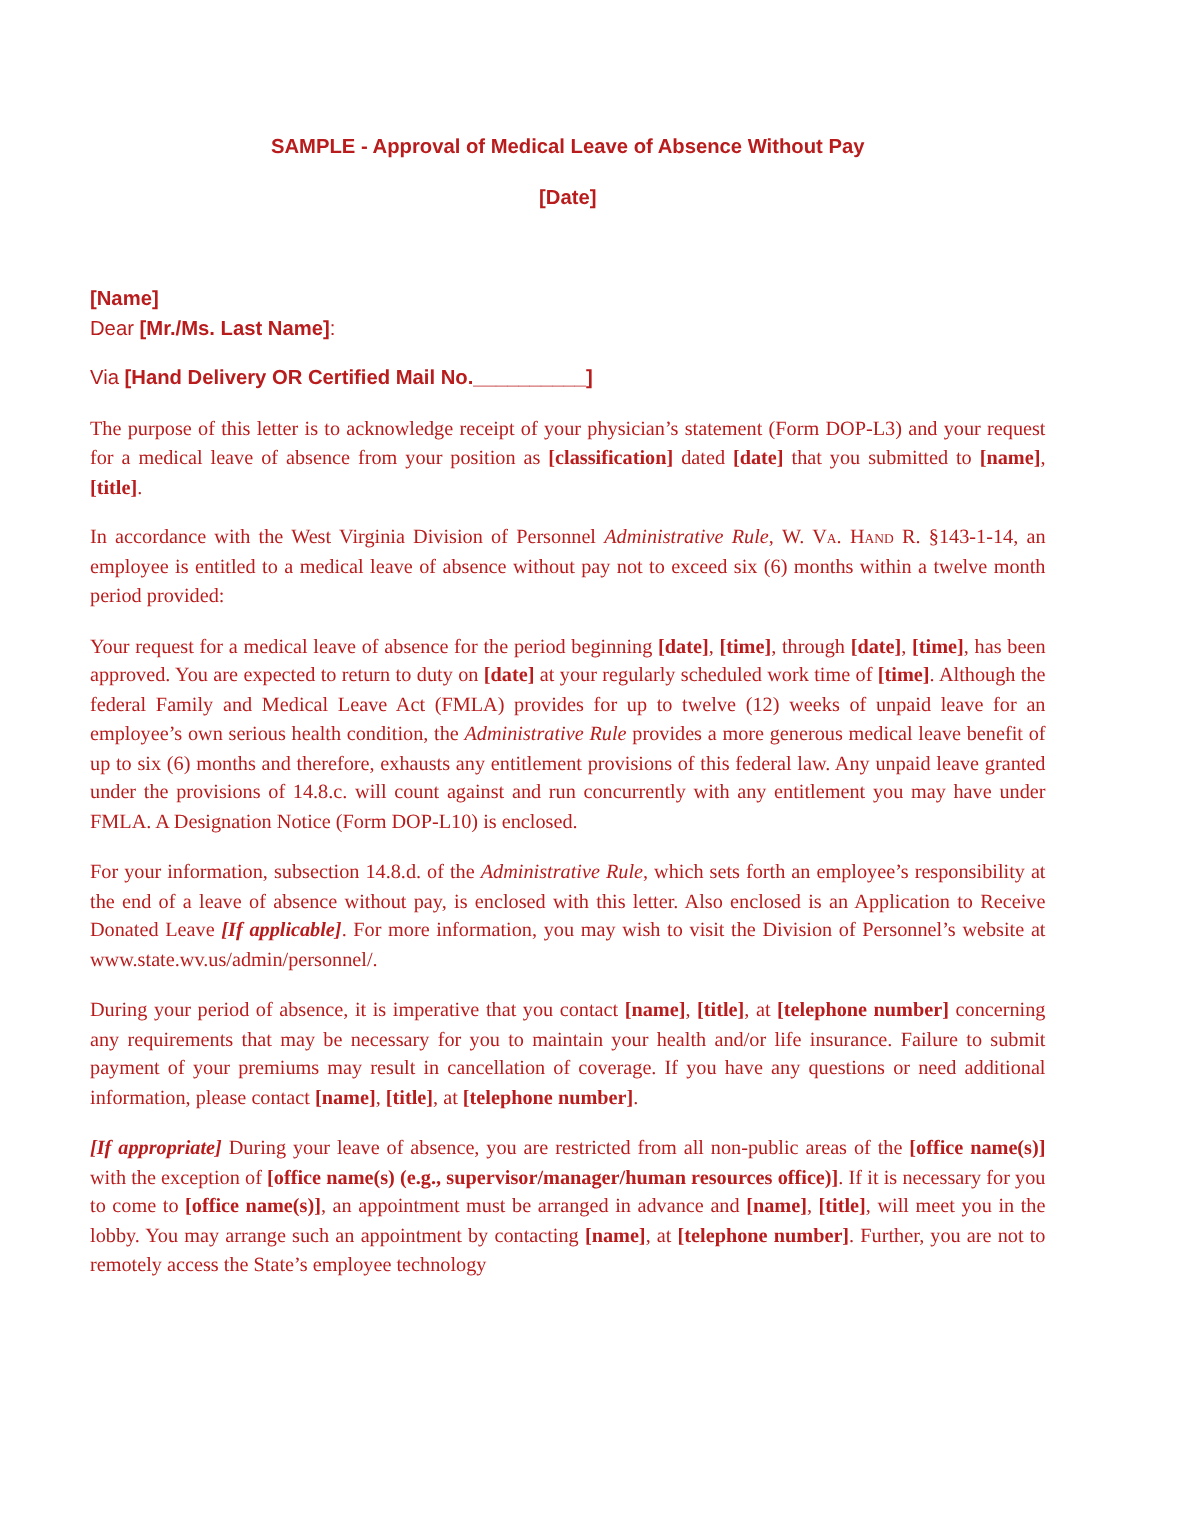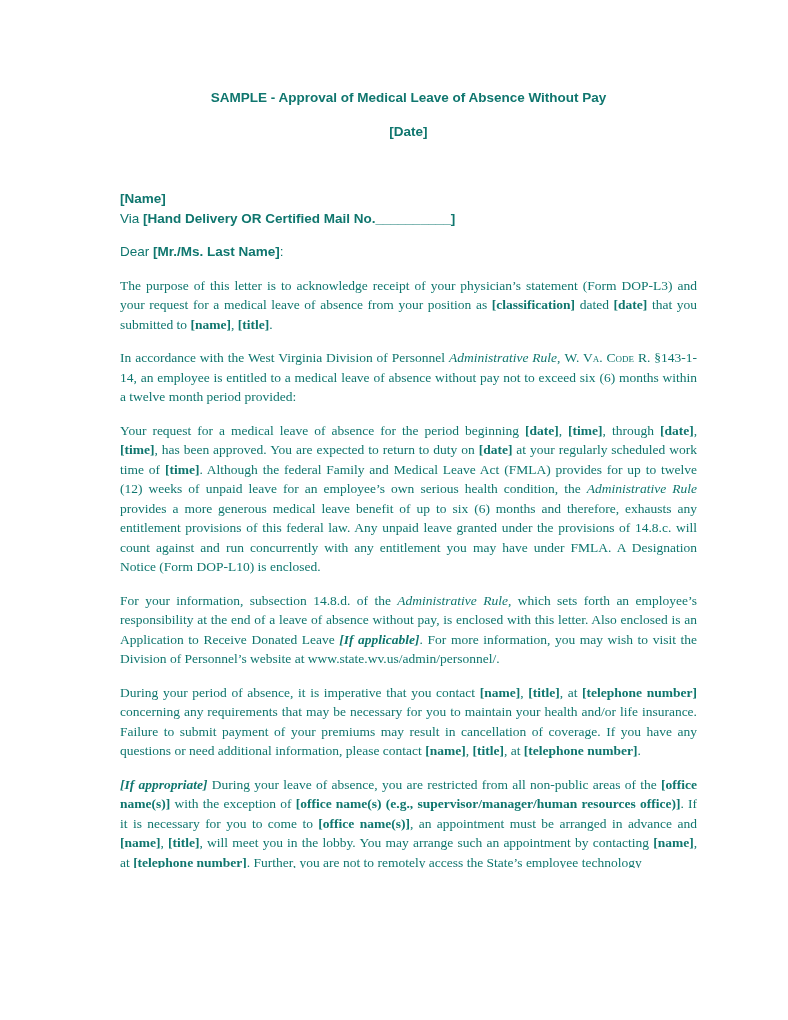--- a/index.html
+++ b/index.html
@@ -1,25 +1,25 @@
 <!DOCTYPE html>
 <html><head>
 <meta charset="utf-8">
 <style>
   * { margin: 0; padding: 0; box-sizing: border-box; }
   html, body { background: #ffffff; }
   .page {
     width: 788px;
     height: 868px;
     background: #ffffff;
-    padding: 88px 91px 40px 120px;
+    padding: 88px 91px 40px 60px;
     font-family: "Liberation Sans", sans-serif;
     font-size: 13.5px;
     line-height: 19.5px;
-    color: #0f766e;
+    color: #b91c1c;
     overflow: hidden;
   }
   p { margin: 0 0 14px 0; }
   .center { text-align: center; }
   .just { text-align: justify; font-family: Liberation Serif, serif; }
   .b, .b span { font-weight: 700; }
   span.b { font-weight: 700; }
   span.i { font-style: italic; }
   span.sc { font-variant: small-caps; }
   .after-date { margin-bottom: 48px; }
@@ -28,27 +28,27 @@
 </style>
 </head>
 <body>
 
 <div class="page">
   <p class="center"><span class="b">SAMPLE - Approval of Medical Leave of Absence Without Pay</span></p>
   <p class="center after-date"><span class="b">[Date]</span></p>
 
   <p class="no-gap"><span class="b">[Name]</span></p>
 
+  <p><span>Dear </span><span class="b">[Mr./Ms. Last Name]</span><span>:</span></p>
+
   <p><span>Via </span><span class="b">[Hand Delivery OR Certified Mail No.__________]</span></p>
-
-  <p><span>Dear </span><span class="b">[Mr./Ms. Last Name]</span><span>:</span></p>
 
   <p class="just"><span>The purpose of this letter is to acknowledge receipt of your physician’s statement (Form DOP-L3) and your request for a medical leave of absence from your position as </span><span class="b">[classification]</span><span> dated </span><span class="b">[date]</span><span> that you submitted to </span><span class="b">[name]</span><span>, </span><span class="b">[title]</span><span>.</span></p>
 
-  <p class="just"><span>In accordance with the West Virginia Division of Personnel </span><span class="i">Administrative Rule</span><span>, </span><span class="sc">W. Va. Code R.</span><span> §143-1-14, an employee is entitled to a medical leave of absence without pay not to exceed six (6) months within a twelve month period provided:</span></p>
+  <p class="just"><span>In accordance with the West Virginia Division of Personnel </span><span class="i">Administrative Rule</span><span>, </span><span class="sc">W. Va. Hand R.</span><span> §143-1-14, an employee is entitled to a medical leave of absence without pay not to exceed six (6) months within a twelve month period provided:</span></p>
 
 
   <p class="just"><span>Your request for a medical leave of absence for the period beginning </span><span class="b">[date]</span><span>, </span><span class="b">[time]</span><span>, through </span><span class="b">[date]</span><span>, </span><span class="b">[time]</span><span>, has been approved. You are expected to return to duty on </span><span class="b">[date]</span><span> at your regularly scheduled work time of </span><span class="b">[time]</span><span>.  Although the federal Family and Medical Leave Act (FMLA) provides for up to twelve (12) weeks of unpaid leave for an employee’s own serious health condition, the </span><span class="i">Administrative Rule</span><span> provides a more generous medical leave benefit of up to six (6) months and therefore, exhausts any entitlement provisions of this federal law. Any unpaid leave granted under the provisions of 14.8.c. will count against and run concurrently with any entitlement you may have under FMLA.  A Designation Notice (Form DOP-L10) is enclosed.</span></p>
 
   <p class="just"><span>For your information, subsection 14.8.d. of the </span><span class="i">Administrative Rule</span><span>, which sets forth an employee’s responsibility at the end of a leave of absence without pay, is enclosed with this letter.  Also enclosed is an Application to Receive Donated Leave </span><span class="b i">[If applicable]</span><span>.  For more information, you may wish to visit the Division of Personnel’s website at www.state.wv.us/admin/personnel/.</span></p>
 
   <p class="just"><span>During your period of absence, it is imperative that you contact </span><span class="b">[name]</span><span>, </span><span class="b">[title]</span><span>, at </span><span class="b">[telephone number]</span><span> concerning any requirements that may be necessary for you to maintain your health and/or life insurance.  Failure to submit payment of your premiums may result in cancellation of coverage.  If you have any questions or need additional information, please contact </span><span class="b">[name]</span><span>, </span><span class="b">[title]</span><span>, at </span><span class="b">[telephone number]</span><span>.</span></p>
 
   <p class="just"><span class="b i">[If appropriate]</span><span> During your leave of absence, you are restricted from all non-public areas of the </span><span class="b">[office name(s)]</span><span> with the exception of </span><span class="b">[office name(s) (e.g., supervisor/manager/human resources office)]</span><span>.  If it is necessary for you to come to </span><span class="b">[office name(s)]</span><span>, an appointment must be arranged in advance and </span><span class="b">[name]</span><span>, </span><span class="b">[title]</span><span>, will meet you in the lobby.  You may arrange such an appointment by contacting </span><span class="b">[name]</span><span>, at </span><span class="b">[telephone number]</span><span>.  Further, you are not to remotely access the State’s employee technology</span></p>
 </div>

